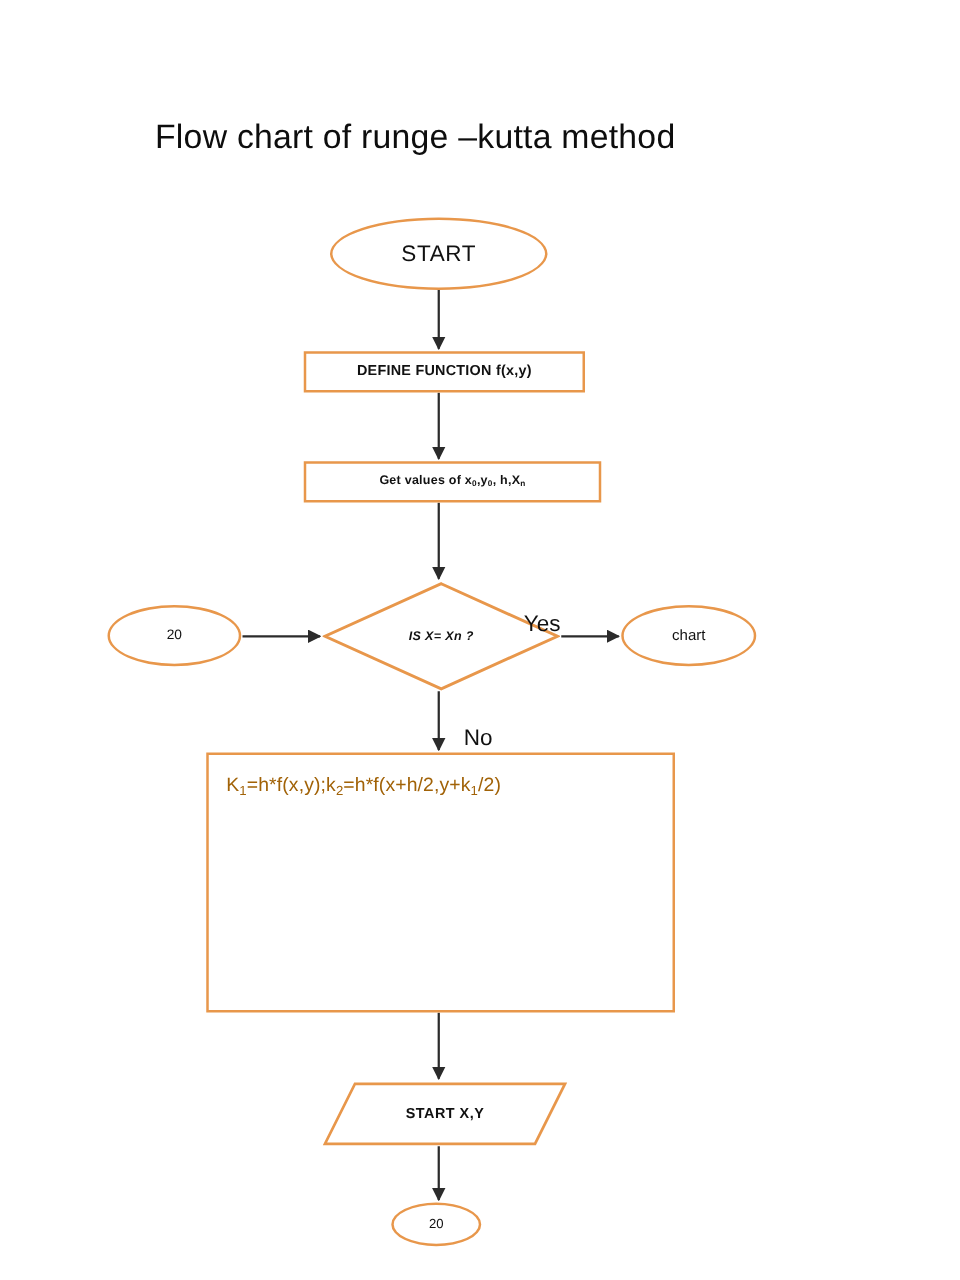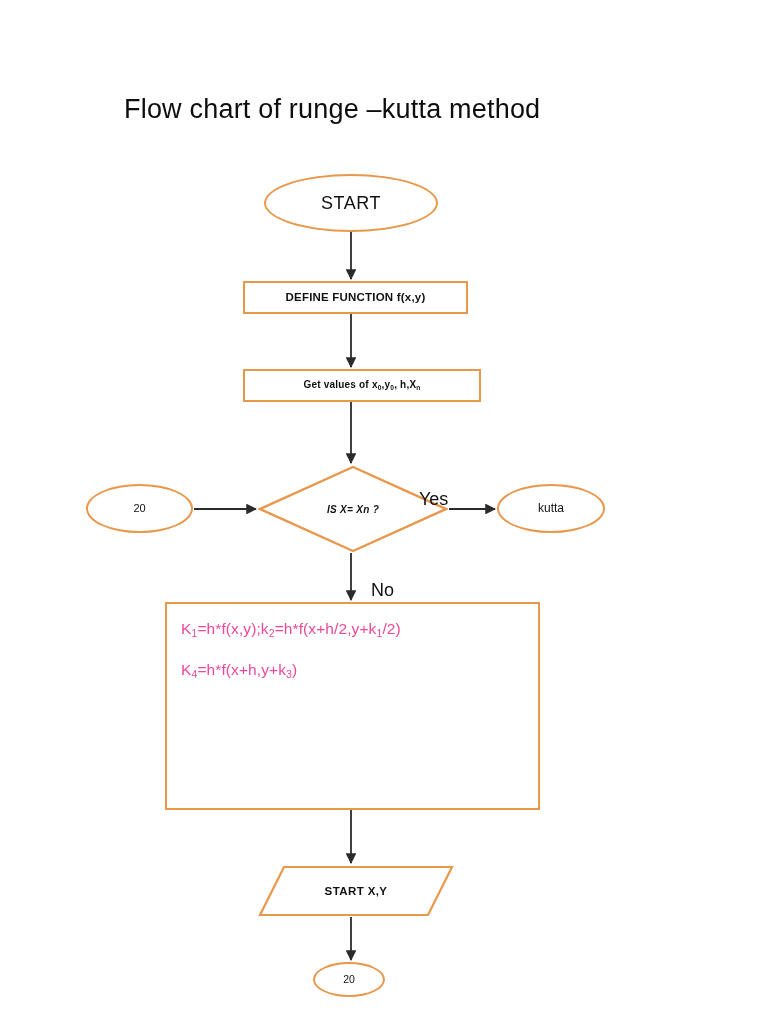--- a/index.html
+++ b/index.html
@@ -142,21 +142,21 @@
   #node-formulas {
     left: 165px; top: 602px;
     width: 375px; height: 208px;
     display: block;
     padding: 16px 0 0 14px;
     text-align: left;
   }
   #node-formulas .formula-line {
     font-size: 15.5px;
     font-weight: 400;
-    color: #ec4899;
+    color: #a16207;
     margin: 0 0 22px 0;
     white-space: nowrap;
     letter-spacing: 0.1px;
   }
   #node-formulas .formula-line:last-child { margin-bottom: 0; }
   #node-formulas sub {
     font-size: 0.68em;
     vertical-align: -0.28em;
   }
 
@@ -245,33 +245,30 @@
       <polygon points="95,2 188,44 95,86 2,44" fill="#ffffff" stroke="#E8974B" stroke-width="2.4"></polygon>
     </svg>
     <div class="diamond-label">IS X= Xn ?</div>
   </div>
 
   <div id="node-conn-left" class="node ellipse">
     <span class="lbl">20</span>
   </div>
 
   <div id="node-stop" class="node ellipse">
-    <span class="lbl">kutta</span>
+    <span class="lbl">chart</span>
   </div>
 
   <div class="edge-label" id="label-yes">Yes</div>
 
   <div class="edge-label" id="label-no">No</div>
 
   <div id="node-formulas" class="node rect">
     <div class="formula-line">
       K<sub>1</sub>=h*f(x,y);k<sub>2</sub>=h*f(x+h/2,y+k<sub>1</sub>/2)
-    </div>
-    <div class="formula-line">
-      K<sub>4</sub>=h*f(x+h,y+k<sub>3</sub>)
     </div>
   </div>
 
   <div id="para-print" class="para-wrap">
     <svg width="196" height="52" viewBox="0 0 196 52">
       <polygon points="26,2 194,2 170,50 2,50" fill="#ffffff" stroke="#E8974B" stroke-width="2.2"></polygon>
     </svg>
     <div class="para-label">START X,Y</div>
   </div>
 

